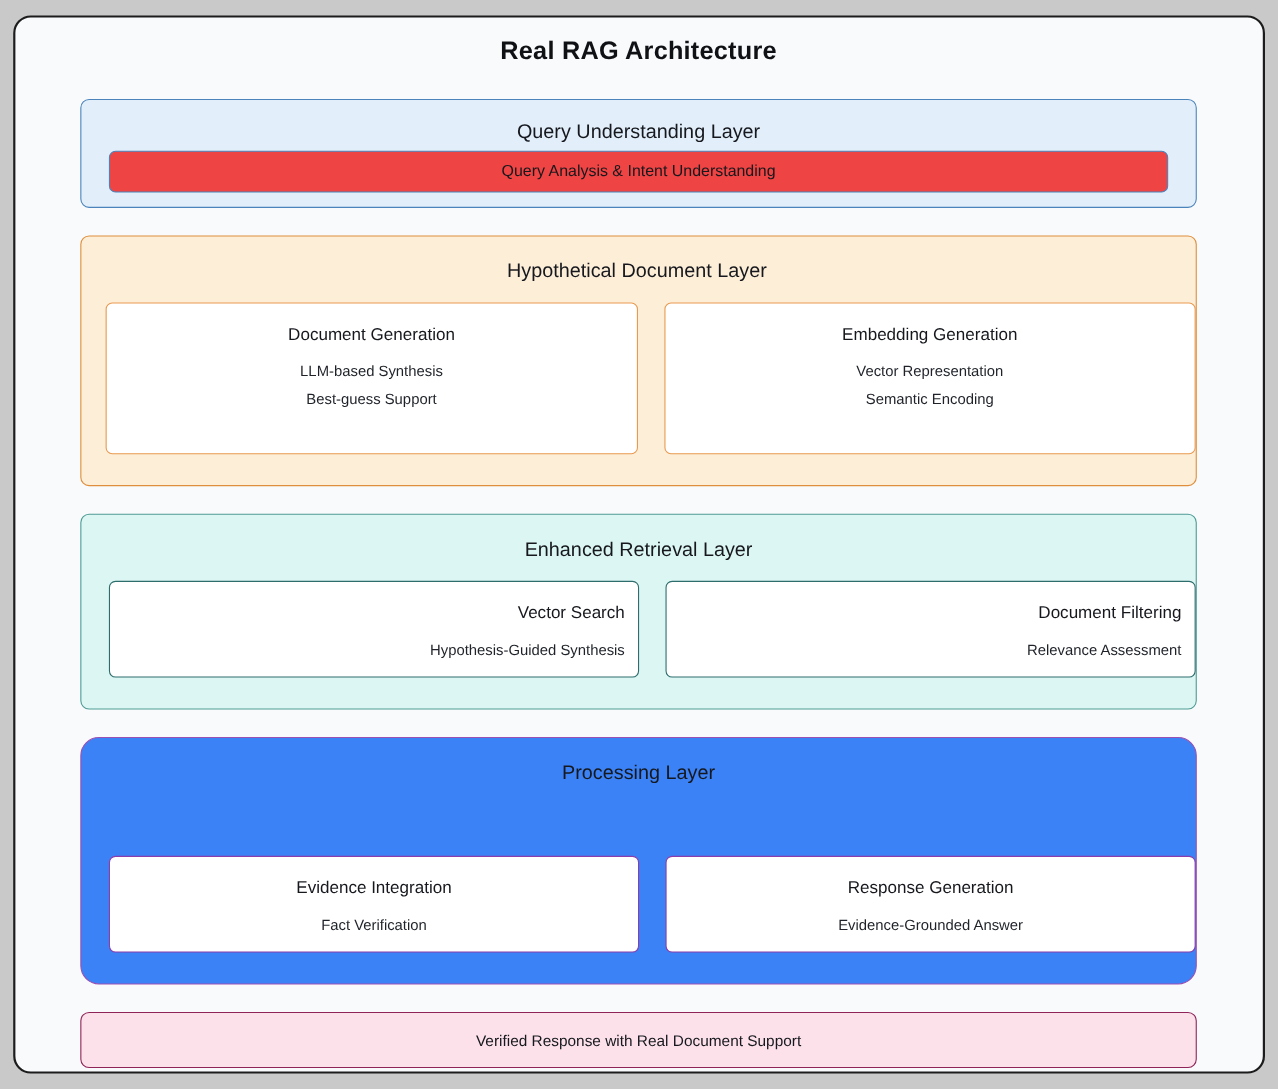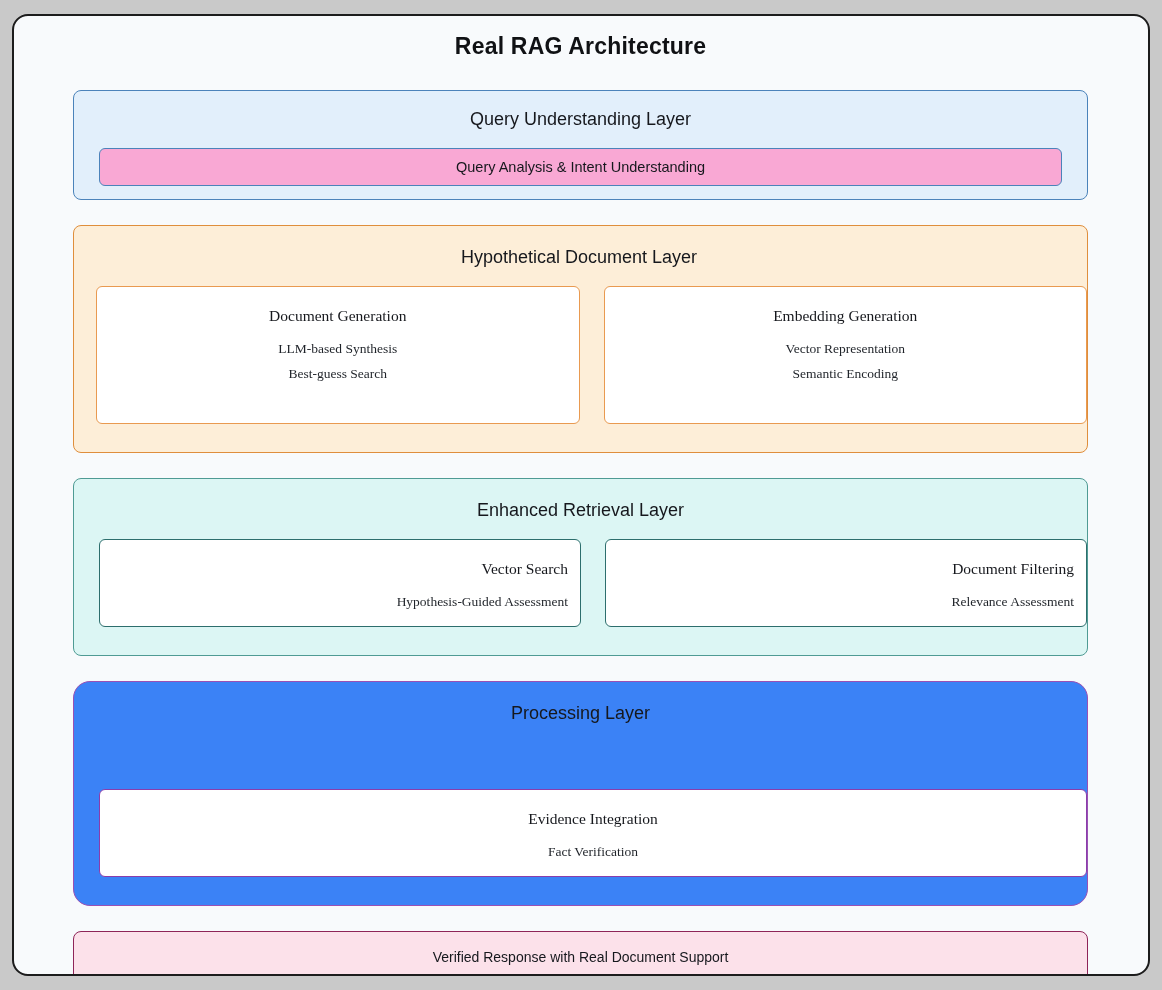--- a/index.html
+++ b/index.html
@@ -38,39 +38,38 @@
   .layer-title {
     text-align: center;
     font-size: 18px;
     line-height: 26px;
     font-weight: 500;
     margin-bottom: 16px;
     color: #16181d;
   }
   
   .layer-blue   { background: #e2effb; border-color: #4b83ba; padding: 15px 25px 13px; }
-  .layer-blue .layer-title { margin-bottom: 16px; }
+  .layer-blue .layer-title { margin-bottom: 5px; }
   .layer-orange { background: #fdeed8; border-color: #df8e3c; padding-left: 22px; }
   .layer-teal   { background: #dcf6f4; border-color: #4f9b94; }
   .layer-purple { background: #3b82f6; border-color: #9a50b3; border-radius: 17px; }
 
   .single-box {
     height: 38px;
-    background: #f9a8d4;
+    background: #ef4444;
     border: 1.5px solid #4b83ba;
     border-radius: 6px;
     display: flex; align-items: center; justify-content: center;
     font-size: 14.5px;
     font-weight: 500;
   }
   .box-row {
     display: flex;
     gap: 24px;
     margin-right: -25px; 
-    font-family: Liberation Serif, serif;
   }
   .box {
     flex: 1;
     background: #ffffff;
     border: 1.5px solid;
     border-radius: 6px;
     padding: 17px 12px 12px;
     text-align: center;
   }
   .layer-orange .box { border-color: #e99a50; min-height: 138px; }
@@ -112,51 +111,55 @@
       <span>Query Analysis &amp; Intent Understanding</span>
     </div>
   </section>
 
   <section class="layer layer-orange">
     <div class="layer-title">Hypothetical Document Layer</div>
     <div class="box-row">
       <div class="box">
         <div class="box-title">Document Generation</div>
         <div class="box-item">LLM-based Synthesis</div>
-        <div class="box-item">Best-guess Search</div>
+        <div class="box-item">Best-guess Support</div>
       </div>
       <div class="box">
         <div class="box-title">Embedding Generation</div>
         <div class="box-item">Vector Representation</div>
         <div class="box-item">Semantic Encoding</div>
       </div>
     </div>
   </section>
 
   <section class="layer layer-teal">
     <div class="layer-title">Enhanced Retrieval Layer</div>
     <div class="box-row">
       <div class="box">
         <div class="box-title">Vector Search</div>
-        <div class="box-item">Hypothesis-Guided Assessment</div>
+        <div class="box-item">Hypothesis-Guided Synthesis</div>
       </div>
       <div class="box">
         <div class="box-title">Document Filtering</div>
         <div class="box-item">Relevance Assessment</div>
       </div>
     </div>
   </section>
 
   <section class="layer layer-purple">
     <div class="layer-title">Processing Layer</div>
     <div class="box-row">
       <div class="box">
         <div class="box-title">Evidence Integration</div>
         <div class="box-item">Fact Verification</div>
       </div>
+      <div class="box">
+        <div class="box-title">Response Generation</div>
+        <div class="box-item">Evidence-Grounded Answer</div>
+      </div>
     </div>
   </section>
 
   <div class="footer-box">
     <span>Verified Response with Real Document Support</span>
   </div>
 
 </div>
 
 </body></html>

